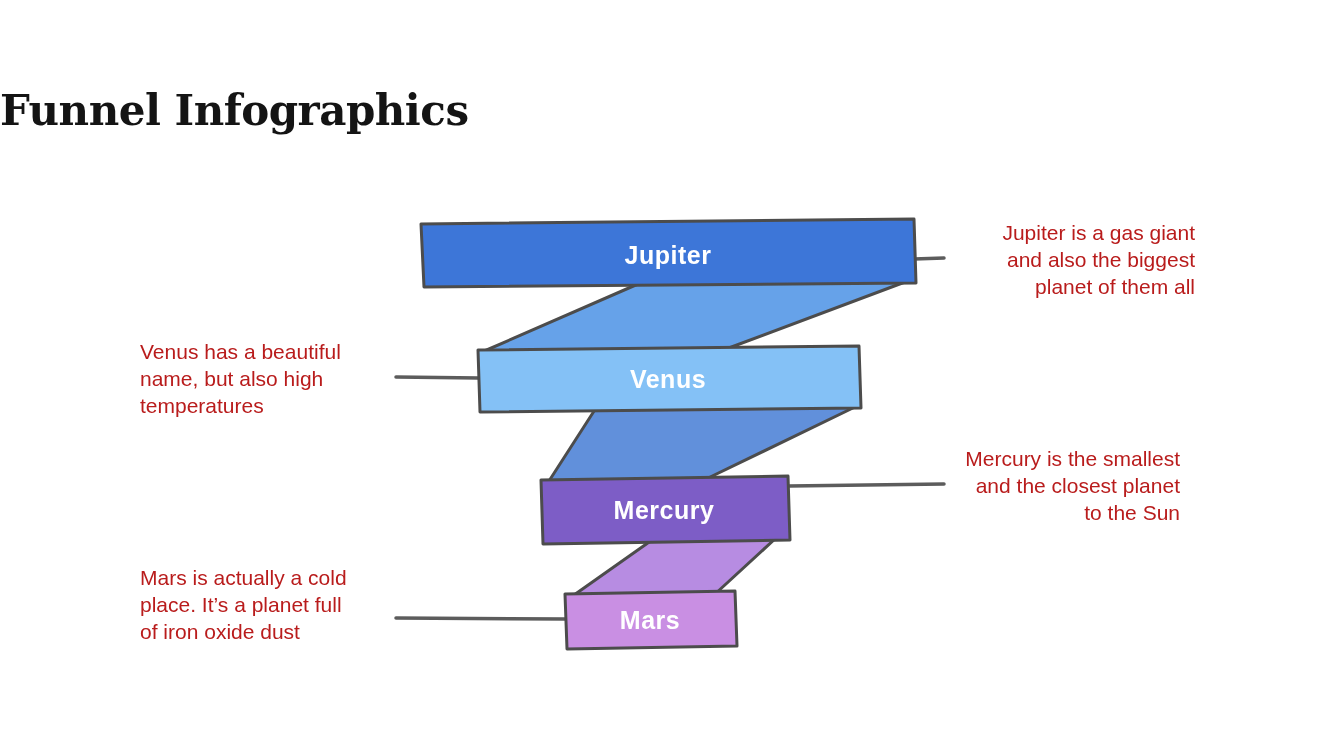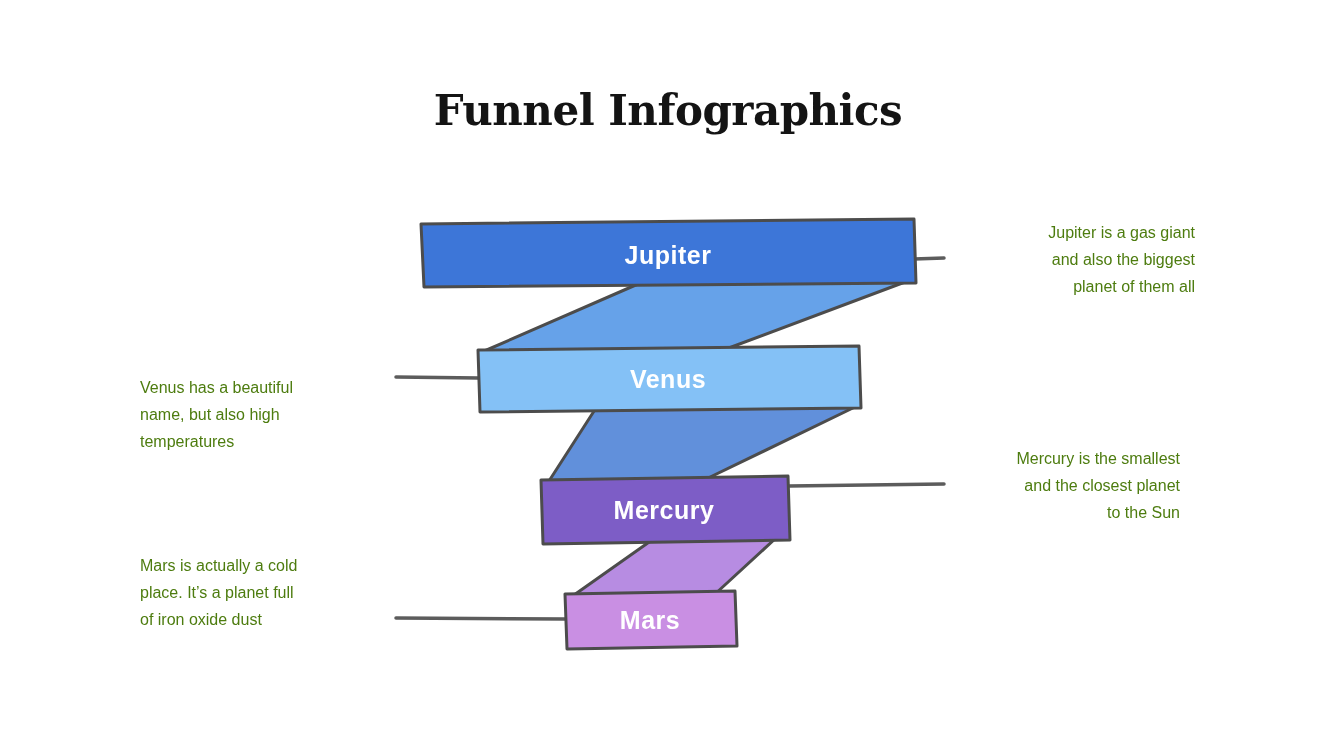--- a/index.html
+++ b/index.html
@@ -6,42 +6,41 @@
   .slide{
     position:relative;
     width:1336px;height:752px;
     background:#ffffff;
     overflow:hidden;
     font-family:"Liberation Sans", sans-serif;
   }
   .title{
     position:absolute;
     top:86px;left:0;width:100%;
-    text-align:center;
     font-family:"DejaVu Serif", serif;
     font-weight:700;
     font-size:42px;
     letter-spacing:-0.5px;
     color:#141414;
   }
   .funnel-svg{position:absolute;inset:0;}
   .shape{stroke:#4c4c4c;stroke-width:3;stroke-linejoin:round;}
   .callout{stroke:#5c5c5c;stroke-width:3.5;stroke-linecap:round;}
   .bar-label{
     font-family:"Liberation Sans", sans-serif;
     font-weight:700;
     font-size:25px;
     letter-spacing:0.5px;
     fill:#ffffff;
   }
   .desc{
     position:absolute;
-    font-size:16px;
+    font-size:21px;
     line-height:27px;
-    color:#4d7c0f;
+    color:#b91c1c;
     white-space:pre-line;
   }
   .desc.right{text-align:right;}
 </style>
 </head>
 <body>
 
 <div class="slide">
 
   <div class="title">Funnel Infographics</div>
@@ -65,25 +64,25 @@
     <text class="bar-label" x="668" y="255" text-anchor="middle" dominant-baseline="central">Jupiter</text>
     <text class="bar-label" x="668" y="379" text-anchor="middle" dominant-baseline="central">Venus</text>
     <text class="bar-label" x="664" y="510" text-anchor="middle" dominant-baseline="central">Mercury</text>
     <text class="bar-label" x="650" y="620" text-anchor="middle" dominant-baseline="central">Mars</text>
   </svg>
 
   <div class="desc right" style="top:219px; right:141px;">Jupiter is a gas giant
 and also the biggest
 planet of them all</div>
 
-  <div class="desc" style="top:338px; left:140px;margin-top:36px;">Venus has a beautiful
+  <div class="desc" style="top:338px; left:140px;">Venus has a beautiful
 name, but also high
 temperatures</div>
 
   <div class="desc right" style="top:445px; right:156px;">Mercury is the smallest
 and the closest planet
 to the Sun</div>
 
-  <div class="desc" style="top:552px; left:140px;">Mars is actually a cold
+  <div class="desc" style="top:564px; left:140px;">Mars is actually a cold
 place. It’s a planet full
 of iron oxide dust</div>
 
 </div>
 
 </body></html>

